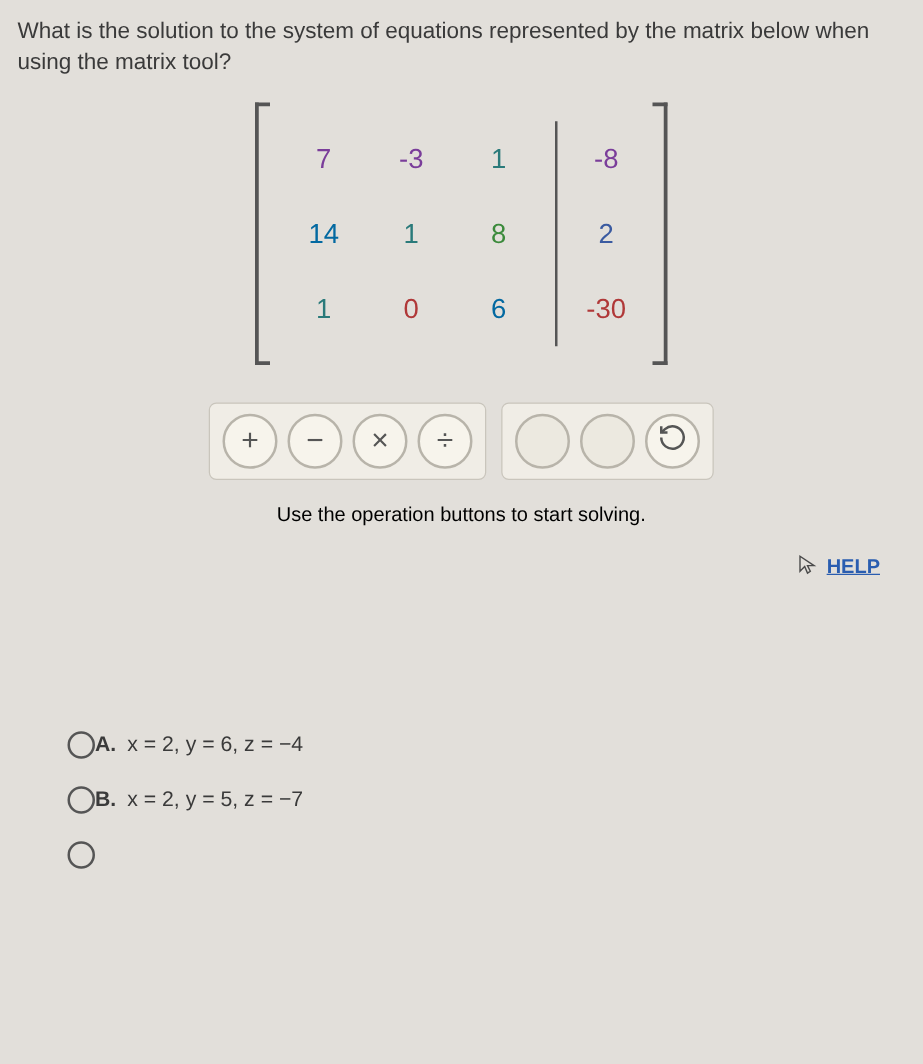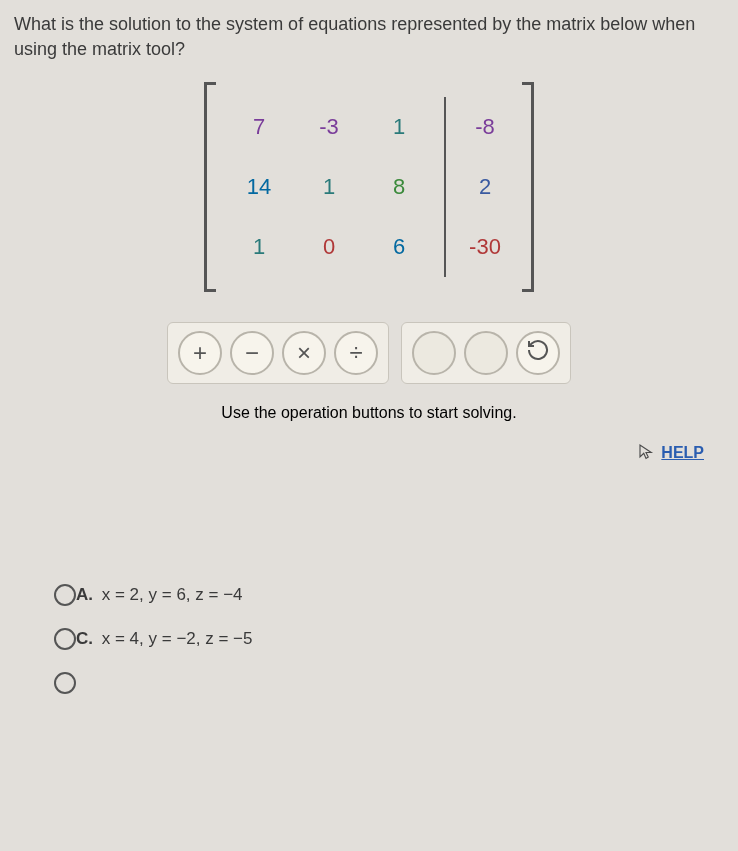--- a/index.html
+++ b/index.html
@@ -211,18 +211,18 @@
   <a class="help-link">HELP</a>
 </div>
 
 <div class="answers">
   <div class="answer-row">
     <div class="radio"></div>
     <div><span class="answer-label">A.</span> <span>x = 2, y = 6, z = −4</span></div>
   </div>
   <div class="answer-row">
     <div class="radio"></div>
-    <div><span class="answer-label">C.</span> <span>x = 4, y = −2, z = −5</span></div>
+    <div><span class="answer-label">B.</span> <span>x = 2, y = 5, z = −7</span></div>
   </div>
   <div class="answer-row">
     <div class="radio"></div>
   </div>
 </div>
 
 </body></html>

